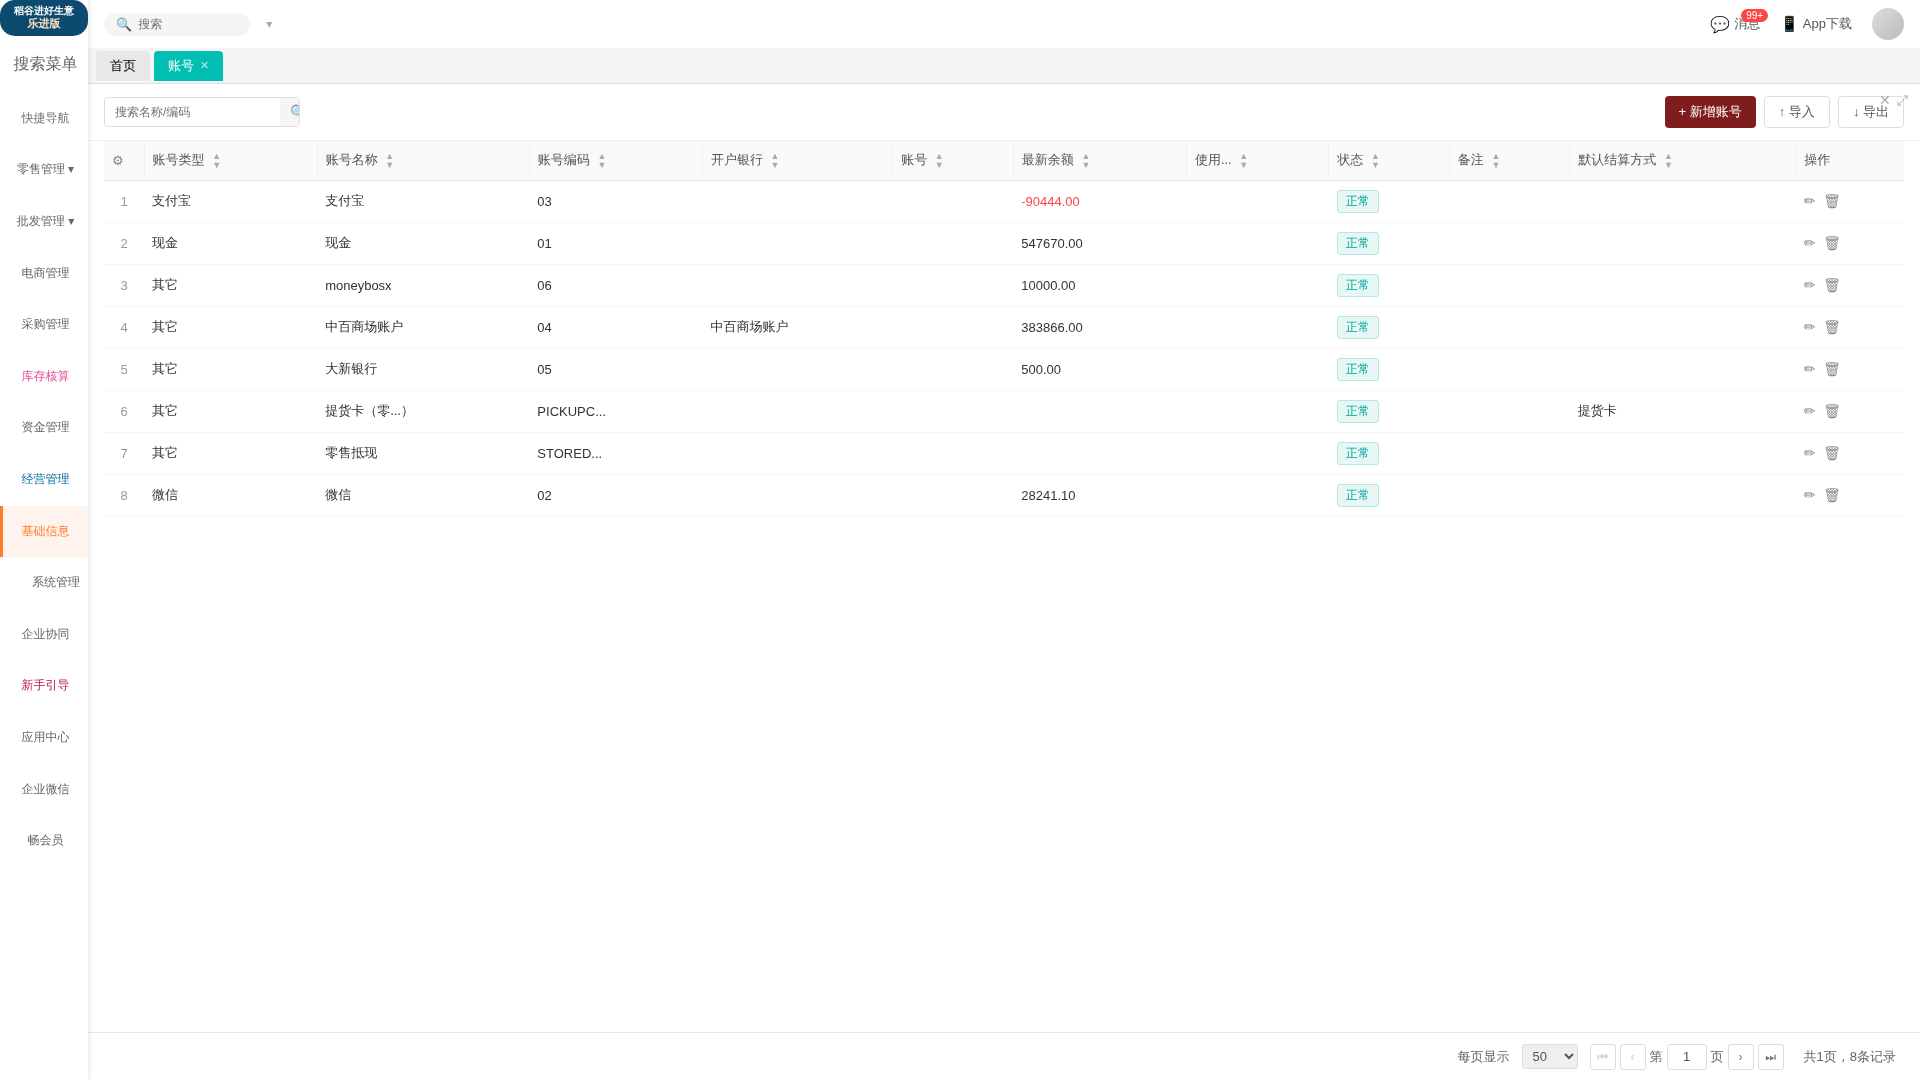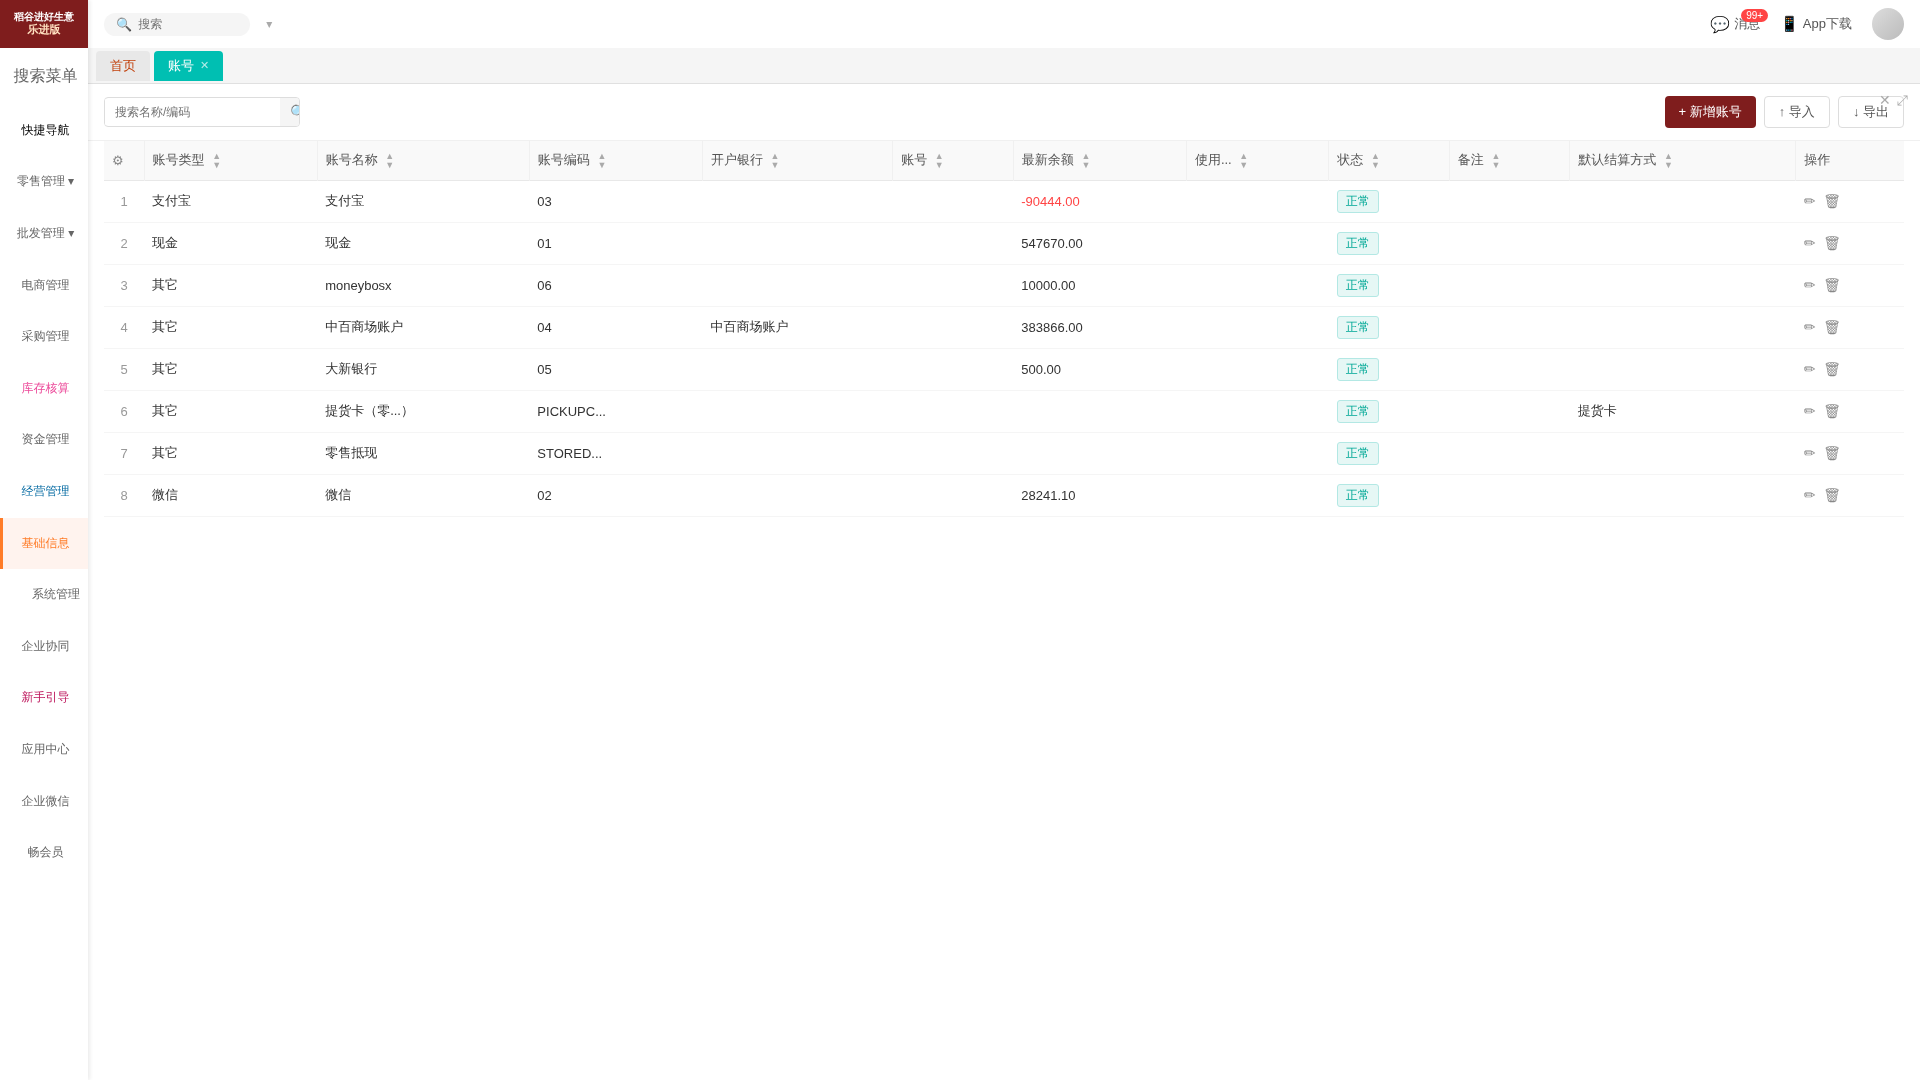--- a/index.html
+++ b/index.html
@@ -10,28 +10,29 @@
       width: 88px;
       background: #fff;
       height: 1080px;
       display: flex;
       flex-direction: column;
       box-shadow: 2px 0 4px rgba(0,0,0,0.08);
       flex-shrink: 0;
       z-index: 10;
     }
     .sidebar-logo {
-      background: #7f1d1d;
-      height: 48px;
+      background: #0c4a6e;
+      height: 36px;
       display: flex;
       align-items: center;
       justify-content: center;
       color: #fff;
       font-size: 12px;
       font-weight: bold;
+      border-radius: 15px;
     }
     .sidebar-logo-inner {
       text-align: center;
       line-height: 1.2;
     }
     .sidebar-logo-top { font-size: 10px; }
     .sidebar-logo-bottom { font-size: 11px; color: #ffe0c0; }
     .sidebar-nav { flex: 1; overflow-y: auto; }
     .sidebar-item {
       padding: 10px 4px;
@@ -357,21 +358,21 @@
       <div class="sidebar-logo-top">稻谷进好生意</div>
       <div class="sidebar-logo-bottom">乐进版</div>
     </div>
   </div>
   <div class="sidebar-nav">
 
   <div class="sidebar-item">
         <div class="sidebar-label" style="font-size:16px;color:#666;padding:8px 4px;text-align:center;line-height:1.3;">搜索菜单</div>
       </div>
       <div class="sidebar-item">
-        <div class="sidebar-label" style="font-size:12px;color:#000000;padding:8px 4px;text-align:center;line-height:1.3;">快捷导航</div>
+        <div class="sidebar-label" style="font-size:12px;color:#737373;padding:8px 4px;text-align:center;line-height:1.3;">快捷导航</div>
       </div>
       <div class="sidebar-item">
         <div class="sidebar-label" style="font-size:12px;color:#666;padding:8px 4px;text-align:center;line-height:1.3;font-family:Liberation Serif, serif;">零售管理 ▾</div>
       </div>
       <div class="sidebar-item">
         <div class="sidebar-label" style="font-size:12px;color:#666;padding:8px 4px;text-align:center;line-height:1.3;">批发管理 ▾</div>
       </div>
       <div class="sidebar-item">
         <div class="sidebar-label" style="font-size:12px;color:#666;padding:8px 4px;text-align:center;line-height:1.3;">电商管理</div>
       </div>
@@ -429,21 +430,21 @@
       </div>
       <div class="topbar-app">
         <span style="font-size:15px;">📱</span>
         <span style="font-size:13px;">App下载</span>
       </div>
       <div class="topbar-avatar" style="background:linear-gradient(135deg,#ddd,#bbb);"></div>
     </div>
   </div>
 
   <div class="tabbar">
-    <div class="tab" style="background:#e8e8e8;color:#c2410c;">
+    <div class="tab" style="background:#e8e8e8;color:#000000;">
       <span>首页</span>
     </div>
     <div class="tab active">
       <span>账号</span>
       <span class="tab-close">✕</span>
     </div>
   </div>
 
   <div class="content-area">
 
@@ -662,15 +663,33 @@
         <div class="action-btns">
           <span class="action-edit" title="编辑">✏</span>
           <span class="action-delete" title="删除">🗑</span>
         </div>
       </td>
     </tr>
           </tbody>
       </table>
     </div>
 
+    <div class="pagination-bar">
+      <span class="page-size-label">每页显示</span>
+      <select class="page-size-select">
+        <option>50</option>
+        <option>100</option>
+        <option>200</option>
+      </select>
+      <div class="page-nav">
+        <button class="page-nav-btn disabled">⏮</button>
+        <button class="page-nav-btn disabled">‹</button>
+        <span class="page-label">第</span>
+        <input class="page-input" type="text" value="1" style="">
+        <span class="page-label">页</span>
+        <button class="page-nav-btn">›</button>
+        <button class="page-nav-btn">⏭</button>
+      </div>
+      <span class="page-total">共1页，8条记录</span>
+    </div>
 
   </div>
 </div>
 
 </body></html>

